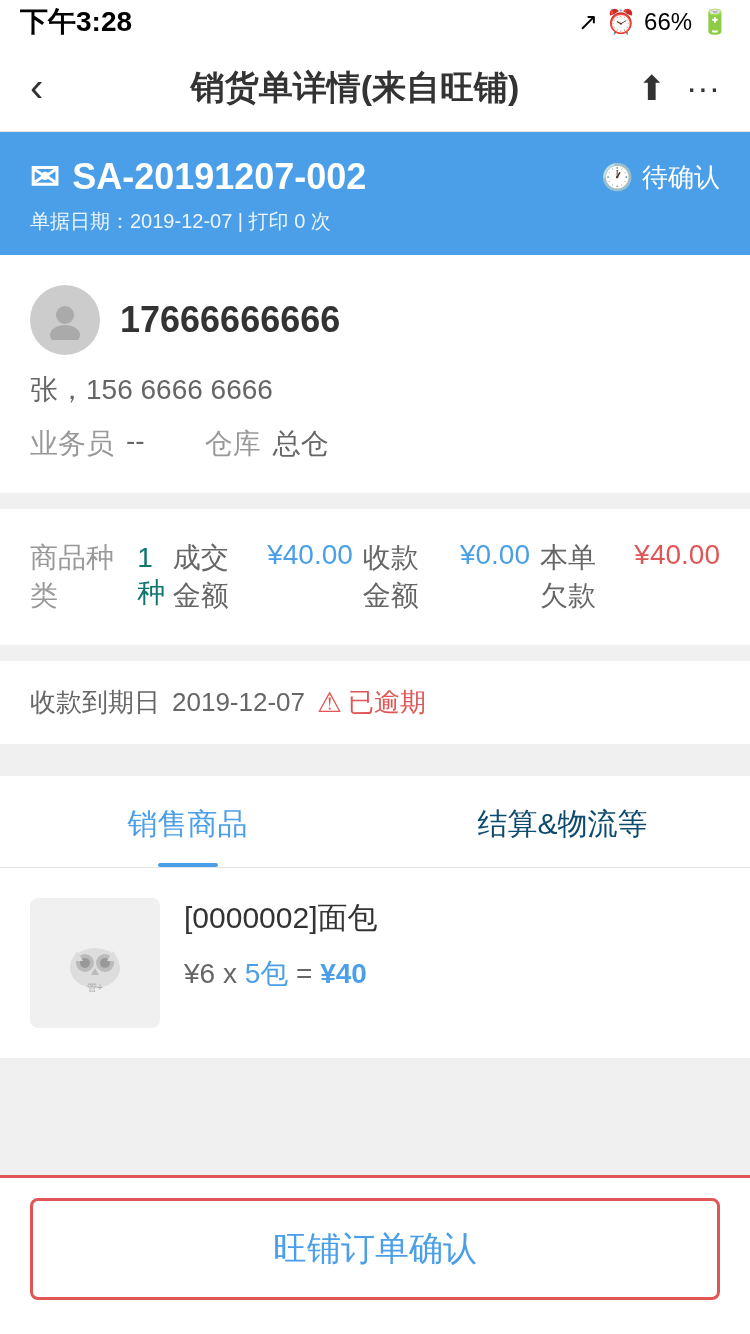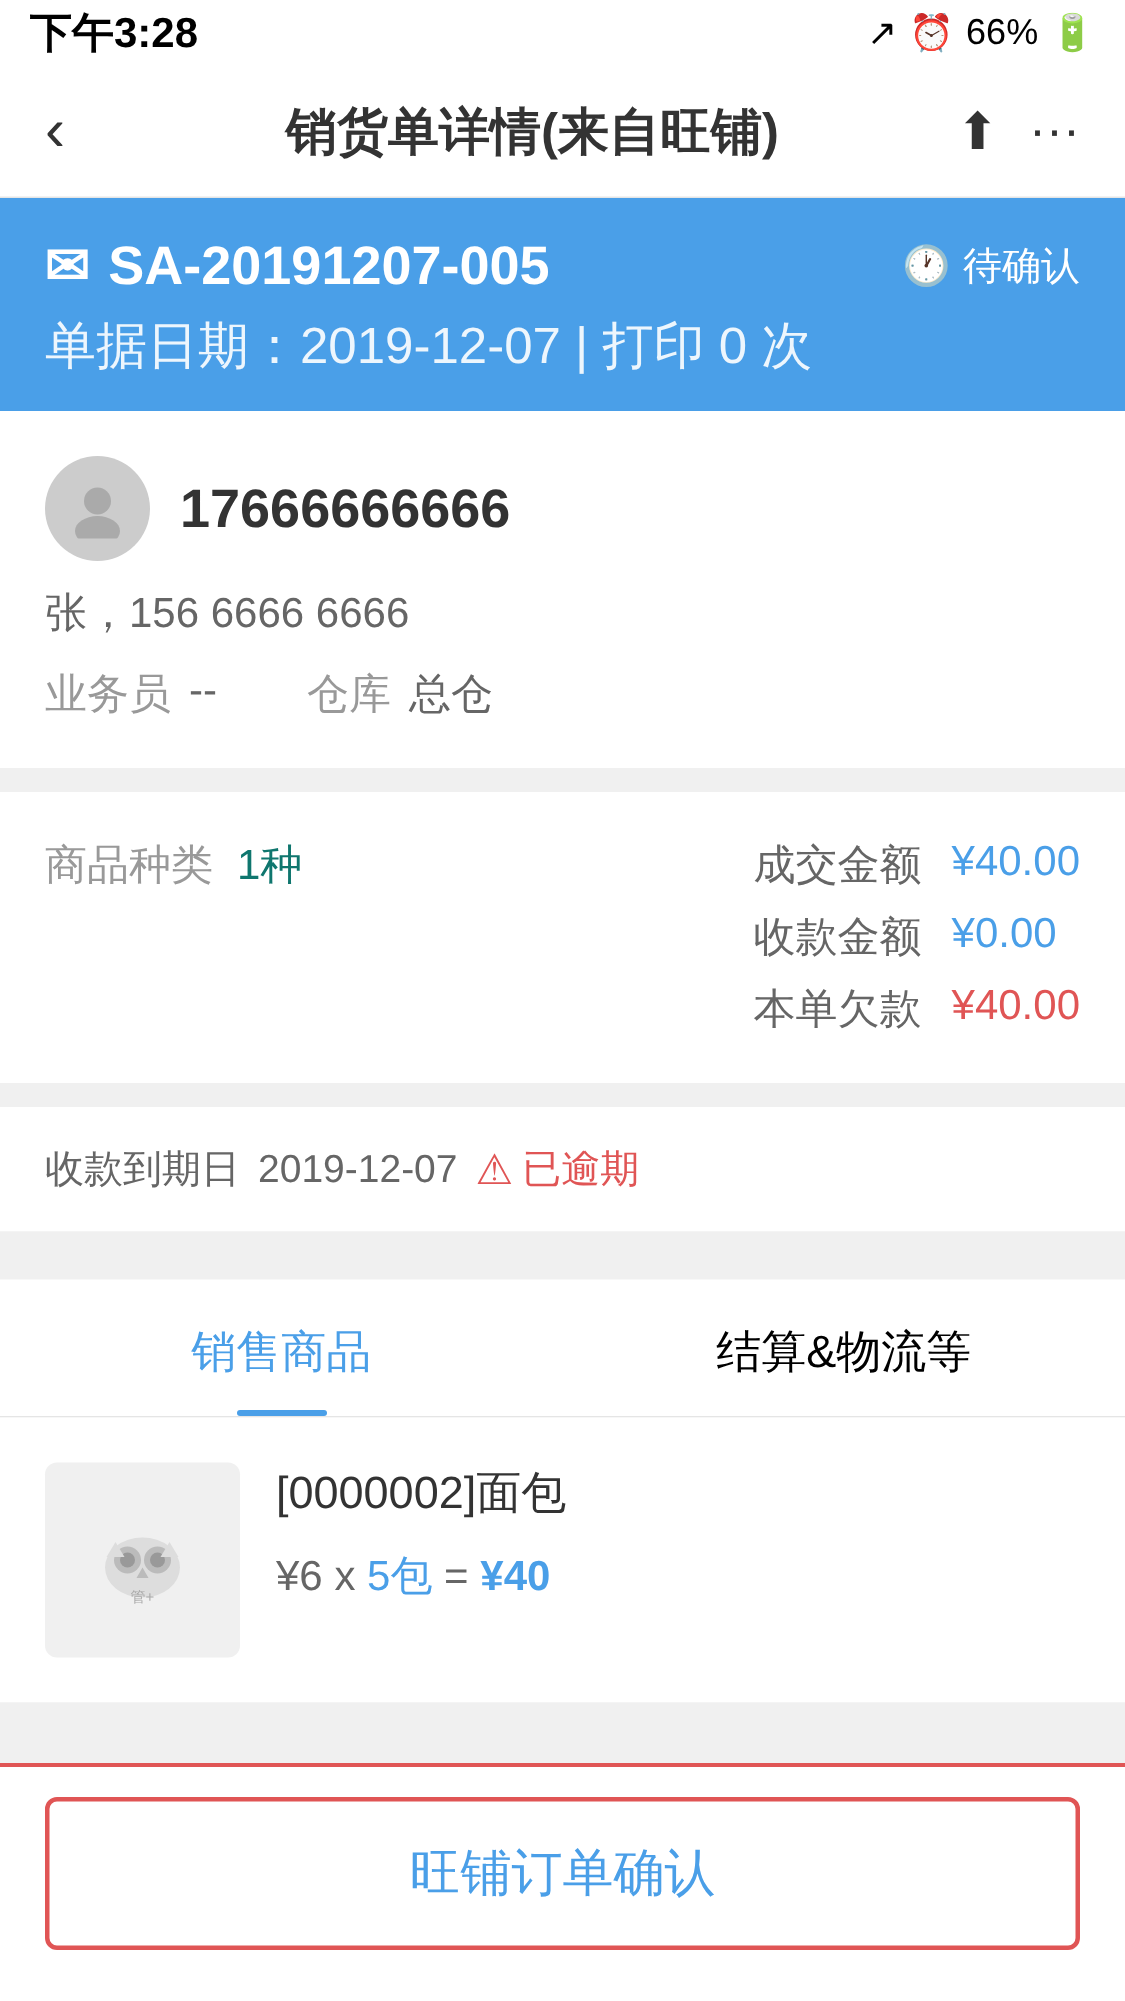--- a/index.html
+++ b/index.html
@@ -84,21 +84,21 @@
     }
     .order-status {
       display: flex;
       align-items: center;
       gap: 8px;
       color: #fff;
       font-size: 26px;
     }
     .order-meta {
       color: rgba(255,255,255,0.9);
-      font-size: 34px;
+      font-size: 20px;
     }
 
     
     .customer-card {
       background: #fff;
       padding: 30px;
       margin-top: 0;
     }
     .customer-top {
       display: flex;
@@ -160,22 +160,22 @@
       display: flex;
       align-items: center;
       gap: 16px;
       font-size: 28px;
       color: #666;
     }
     .summary-label { color: #999; }
     .summary-value { color: #0f766e; }
     .summary-right {
       display: flex;
-      flex-direction: column;
-      align-items: flex-start;
+      flex-direction: row;
+      align-items: flex-end;
       gap: 10px;
     }
     .summary-item {
       display: flex;
       gap: 20px;
       font-size: 28px;
     }
     .summary-item-label { color: #666; }
     .amount-blue { color: #4a9fe8; }
     .amount-red { color: #e05555; }
@@ -204,21 +204,21 @@
       background: #fff;
       display: flex;
       border-bottom: 1px solid #e5e5e5;
       margin-top: 16px;
     }
     .tab {
       flex: 1;
       text-align: center;
       padding: 28px 0 22px;
       font-size: 30px;
-      color: #000000;
+      color: #0c4a6e;
       cursor: pointer;
       position: relative;
     }
     .tab.active {
       color: #4a9fe8;
     }
     .tab.active::after {
       content: '';
       position: absolute;
       bottom: 0;
@@ -317,21 +317,21 @@
   <div class="nav-actions">
     <span class="nav-icon">⬆</span>
     <span class="nav-icon">···</span>
   </div>
 </div>
 
 <div class="order-banner">
   <div class="order-banner-top">
     <div class="order-id">
       <span>✉</span>
-      <span>SA-20191207-005</span>
+      <span>SA-20191207-002</span>
     </div>
     <div class="order-status">
       <span>🕐</span>
       <span>待确认</span>
     </div>
   </div>
   <div class="order-meta">单据日期：2019-12-07 | 打印 0 次</div>
 </div>
 
 <div class="customer-card">

